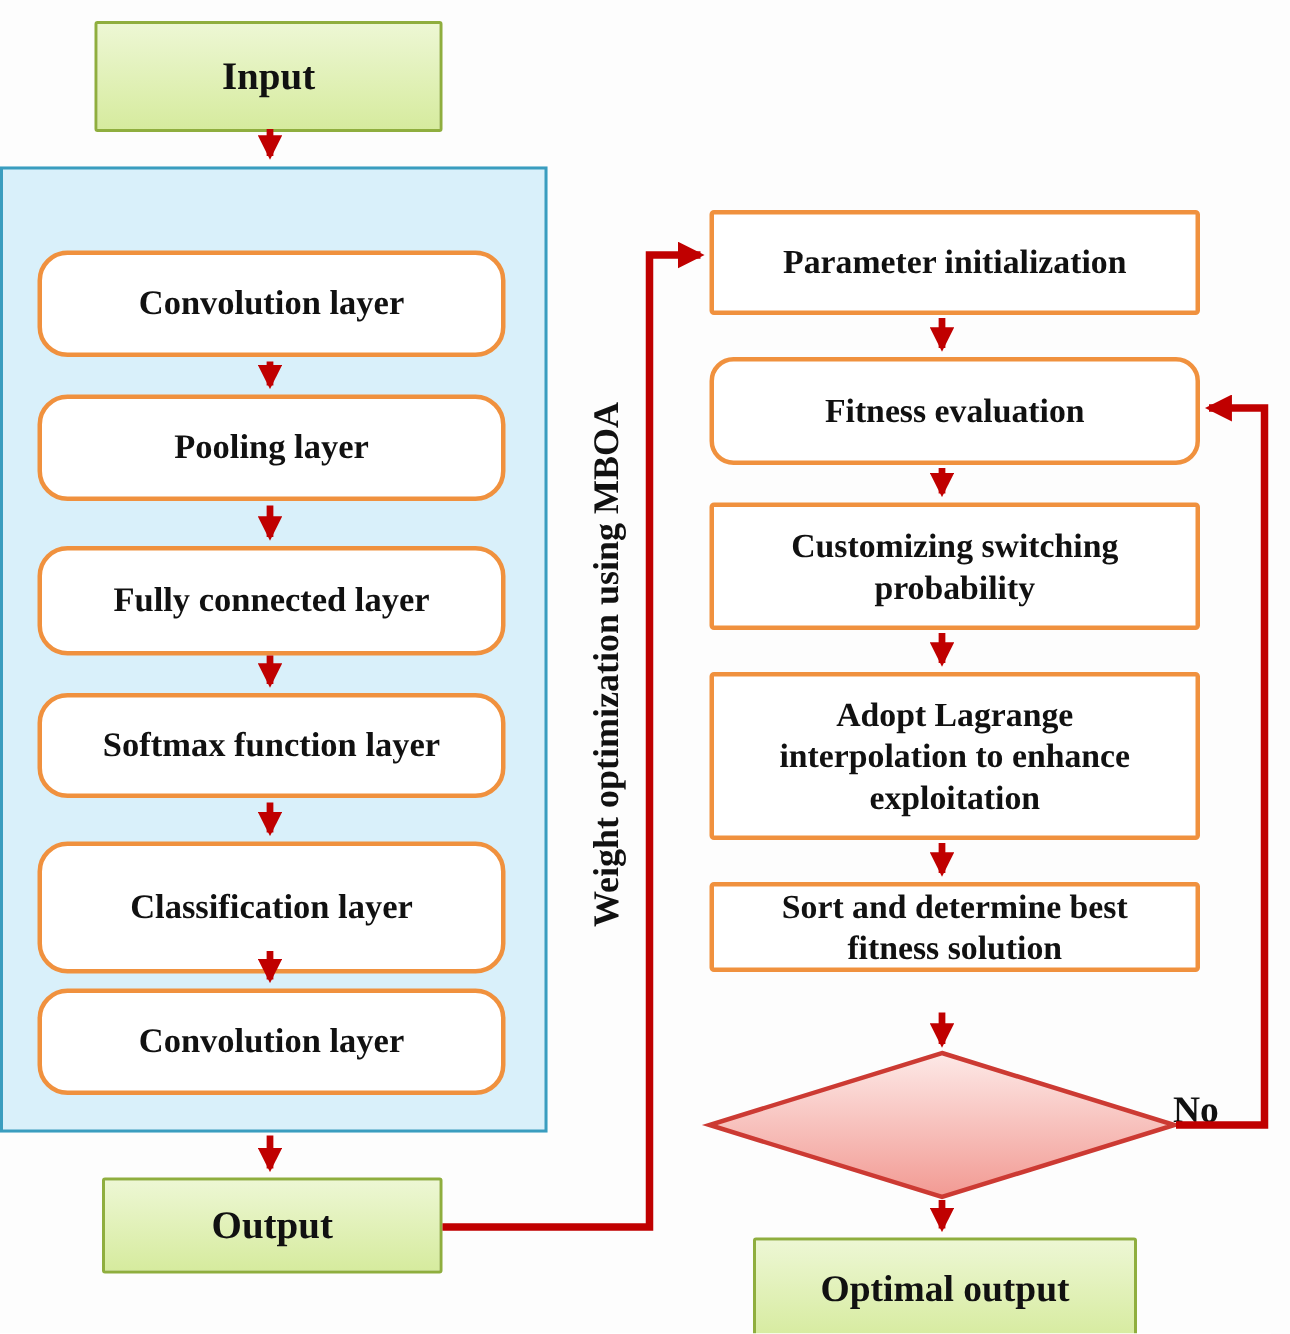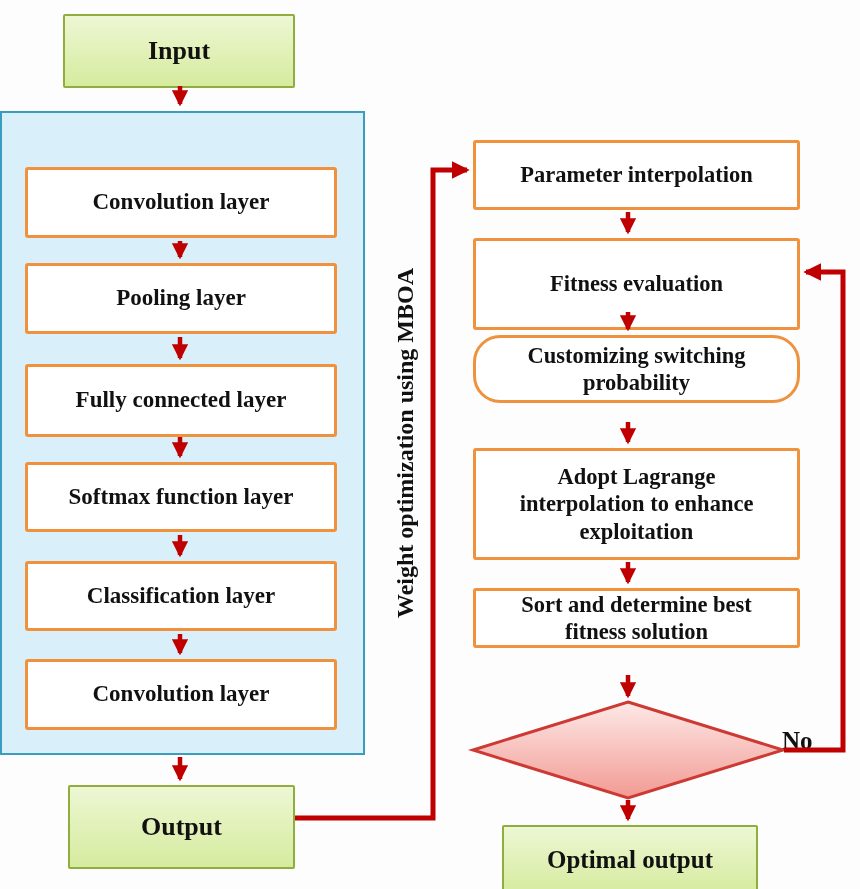--- a/index.html
+++ b/index.html
@@ -26,21 +26,21 @@
   }
   .cnn-title{
     position:absolute;left:0;top:122px;width:365px;text-align:center;
     font-size:27px;
   }
   .orange-box{
     background:#ffffff;
     border:3.5px solid var(--orange-border,#F0913E);
     border-radius:3px;font-size:23px;
   }
-  .left-layer{left:25px;width:312px;}
+  .left-layer{left:25px;width:312px;border-radius:20px;}
   .right-step{left:473px;width:327px;font-size:22.5px;}
   .vertical-label{
     position:absolute;left:245px;top:427px;width:320px;height:32px;
     display:flex;align-items:center;justify-content:center;
     transform:rotate(-90deg);
     font-size:24px;white-space:nowrap;
   }
   .decision-text{
     position:absolute;left:543px;top:711px;width:170px;height:78px;
     display:flex;align-items:center;justify-content:center;text-align:center;
@@ -60,30 +60,30 @@
 <div class="canvas">
 
   <div class="cnn-container"></div>
 
   <div class="node green-box" style="left:63px;top:14px;width:232px;height:74px;">Input</div>
 
   <div class="node orange-box left-layer" style="top:167px;height:71px;">Convolution layer</div>
   <div class="node orange-box left-layer" style="top:263px;height:71px;">Pooling layer</div>
   <div class="node orange-box left-layer" style="top:364px;height:73px;font-family:Liberation Serif, serif;">Fully connected layer</div>
   <div class="node orange-box left-layer" style="top:462px;height:70px;">Softmax function layer</div>
-  <div class="node orange-box left-layer" style="top:561px;height:70px;">Classification layer</div>
+  <div class="node orange-box left-layer" style="top:561px;height:88px;">Classification layer</div>
   <div class="node orange-box left-layer" style="top:659px;height:71px;">Convolution layer</div>
 
-  <div class="node green-box" style="left:68px;top:785px;width:227px;height:84px;">Output</div>
+  <div class="node green-box" style="left:68px;top:785px;width:227px;height:64px;">Output</div>
 
   <div class="vertical-label">Weight optimization using MBOA</div>
 
-  <div class="node orange-box right-step" style="top:140px;height:70px;">Parameter interpolation</div>
-  <div class="node orange-box right-step" style="top:238px;height:92px;">Fitness evaluation</div>
-  <div class="node orange-box right-step" style="top:335px;height:68px;padding:16px 40px;border-radius:27px;">Customizing switching probability</div>
+  <div class="node orange-box right-step" style="top:140px;height:70px;">Parameter initialization</div>
+  <div class="node orange-box right-step" style="top:238px;height:72px;border-radius:16px;">Fitness evaluation</div>
+  <div class="node orange-box right-step" style="top:335px;height:85px;padding:16px 40px;">Customizing switching probability</div>
   <div class="node orange-box right-step" style="top:448px;height:112px;padding:0 22px;">Adopt Lagrange interpolation to enhance exploitation</div>
   <div class="node orange-box right-step" style="top:588px;height:60px;padding:0 18px;">Sort and determine best fitness solution</div>
 
   <div class="decision-text">Condition Satisfy?</div>
 
   <div class="branch-label" style="left:782px;top:727px;">No</div>
   <div class="branch-label" style="left:644px;top:836px;">Yes</div>
 
   <div class="node green-box" style="left:502px;top:825px;width:256px;height:70px;font-size:25px;">Optimal output</div>
 

